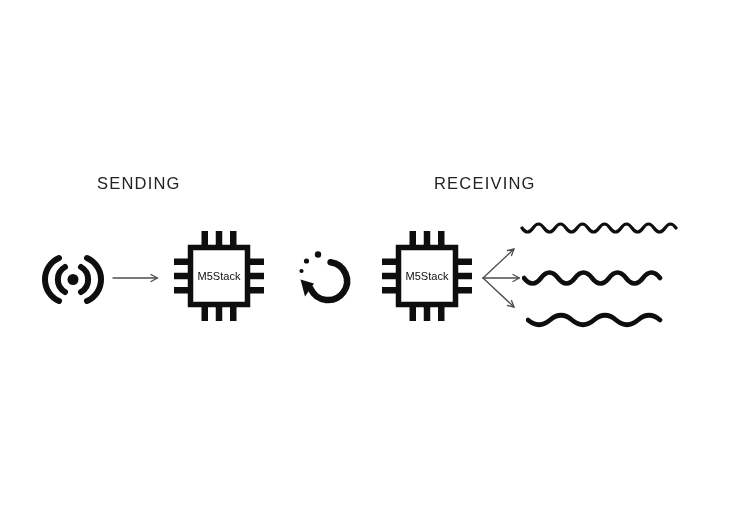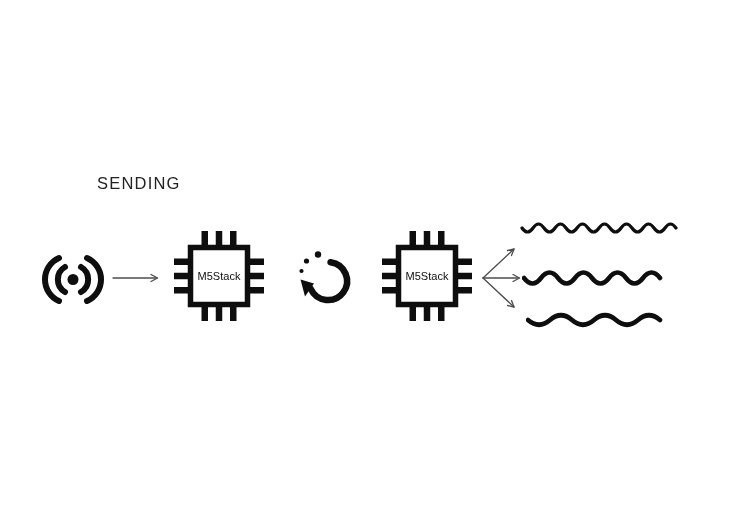--- a/index.html
+++ b/index.html
@@ -36,20 +36,21 @@
     font-weight: 500;
     fill: var(--color-ink, #0e0e0e);
   }
 </style>
 </head>
 <body>
 
 <div class="canvas">
 
   <div class="stage-label sending">SENDING</div>
+  <div class="stage-label receiving">RECEIVING</div>
 
   <svg class="abs ink" style="left:40px; top:252px;" width="66" height="55" viewBox="0 0 66 55">
     <g fill="none" stroke="currentColor" stroke-width="6" stroke-linecap="round">
       <path d="M25 15 A14.5 14.5 0 0 0 25 40"></path>
       <path d="M19 6  A23.5 23.5 0 0 0 19 49"></path>
       <path d="M41 15 A14.5 14.5 0 0 1 41 40"></path>
       <path d="M47 6  A23.5 23.5 0 0 1 47 49"></path>
     </g>
     <circle cx="33" cy="27.5" r="5.5" fill="currentColor"></circle>
   </svg>

